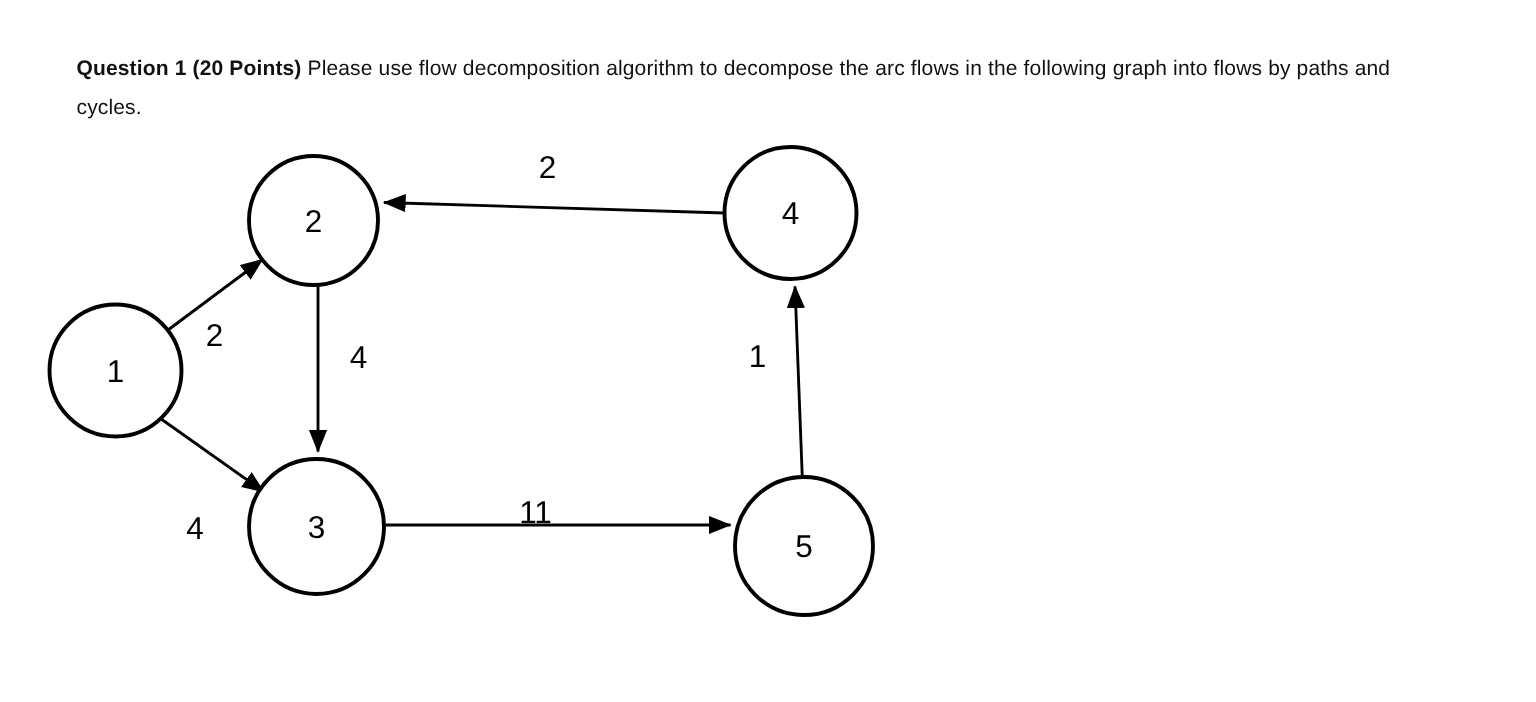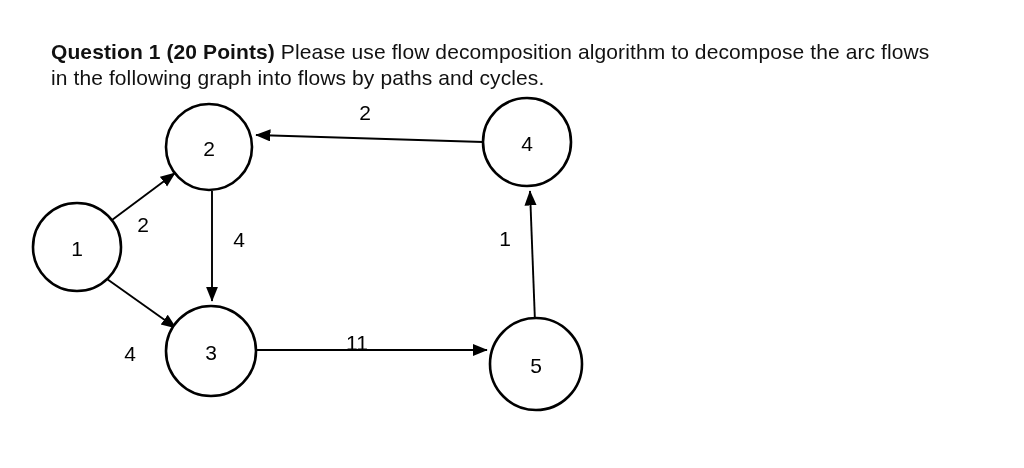--- a/index.html
+++ b/index.html
@@ -16,21 +16,21 @@
     width: 1024px;
     height: 468px;
     background: #ffffff;
     overflow: hidden;
   }
   #question-text {
     position: absolute;
     left: 51px;
     top: 18px;
     width: 900px;
-    font-size: 21px;
+    font-size: 14px;
     line-height: 26px;
     color: #111111;
     letter-spacing: 0.1px;
   }
   #question-text .q-bold {
     font-weight: bold;
   }
   #graph-area {
     position: absolute;
     left: 0;

